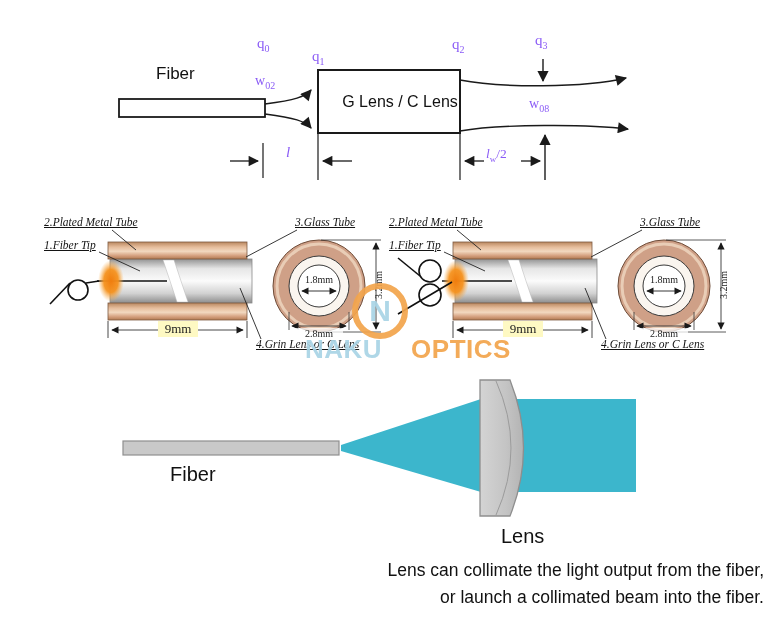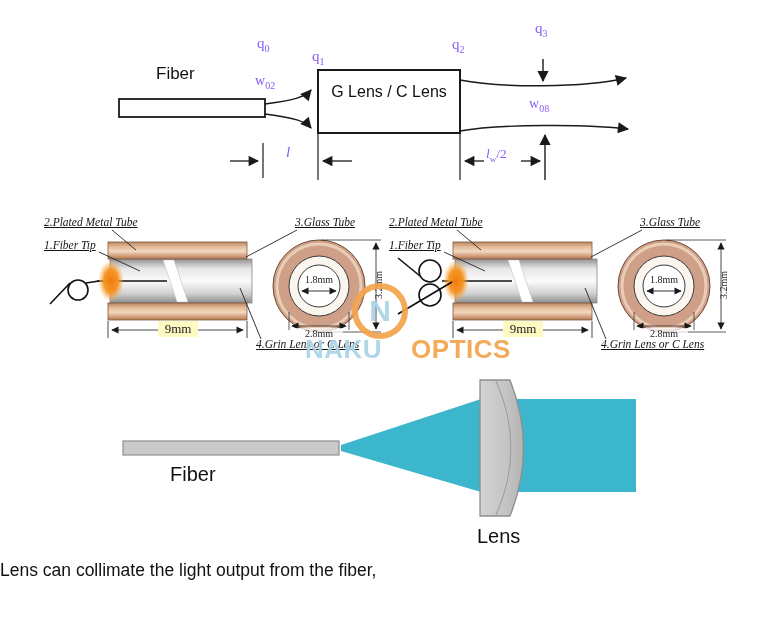--- a/index.html
+++ b/index.html
@@ -2,25 +2,25 @@
 <html style="--beam: #3cb6cc; --metal_tube: #d9ab8c; --glow: #f5921e; --lens_gray: #c6c6c6; --fiber_gray: #c9c9c9; --logo_orange: #f2a44c; --logo_blue: #a9d4e6; --line: #1a1a1a;"><head>
 <meta charset="utf-8">
 <style>
   html,body{margin:0;padding:0;background:#fff;}
   .page{position:relative;width:764px;height:644px;background:#ffffff;overflow:hidden;
         font-family:"Liberation Sans",sans-serif;color:#1a1a1a;}
   svg.geom{position:absolute;left:0;top:0;}
   .abs{position:absolute;white-space:nowrap;}
   
   .t-fiber{left:156px;top:64px;font-size:17px;color:#111;}
-  .t-box{left:318px;top:60px;width:142px;height:63px;display:flex;align-items:center;justify-content:center;
-         font-size:16px;color:#111;}
+  .t-box{left:318px;top:70px;width:142px;height:63px;display:flex;align-items:center;justify-content:center;
+         font-size:16px;color:#111;padding-left:11px;}
   .qw{font-family:"Liberation Serif",serif;font-size:15px;color:#8b5cf6;}
   .qw sub{font-size:10px;}
-  .q0{left:257px;top:35px;} .q1{left:312px;top:48px;} .q2{left:452px;top:36px;} .q3{left:535px;top:20px;}
+  .q0{left:257px;top:35px;} .q1{left:312px;top:48px;} .q2{left:452px;top:36px;} .q3{left:535px;top:32px;}
   .w01{left:255px;top:73px;font-size:14px;} .w02{left:529px;top:96px;font-size:14px;}
   .dim-l{left:286px;top:144px;font-style:italic;font-size:15px;}
   .dim-lw{left:486px;top:146px;font-size:13.5px;} .dim-lw i{font-style:italic;} .dim-lw sub{font-size:9px;}
   
   .lbl{position:absolute;font-family:"Liberation Serif",serif;font-size:11.5px;color:#141414;
        text-decoration:underline;white-space:nowrap;font-style:italic;}
   .dim{position:absolute;font-family:"Liberation Serif",serif;color:#222;white-space:nowrap;text-align:center;}
   .d9{width:40px;top:321px;font-size:13px;background:#fef9c3;}
   .d18{width:40px;font-size:10px;top:274px;}
   .d28{width:48px;font-size:10px;top:328px;background:rgba(255,255,255,.75);}
@@ -28,22 +28,22 @@
   
   .logo{position:absolute;left:0;top:0;opacity:.92;}
   .logo-ring{position:absolute;left:352px;top:283px;width:44px;height:44px;border:6px solid var(--logo_orange,#f2a44c);
              border-radius:50%;display:flex;align-items:center;justify-content:center;}
   .logo-n{color:var(--logo_blue,#a9d4e6);font-size:30px;font-weight:bold;line-height:1;}
   .logo-text{position:absolute;left:305px;top:334px;width:160px;text-align:center;font-size:26px;font-weight:bold;
              letter-spacing:.5px;}
   .logo-text .p1{color:var(--logo_blue,#a9d4e6);} .logo-text .p2{color:var(--logo_orange,#f2a44c);margin-left:29px;}
   
   .b-fiber{left:170px;top:463px;font-size:20px;color:#111;}
-  .b-lens{left:477px;top:525px;font-size:20px;color:#111;}
-  .caption{position:absolute;left:0;width:764px;text-align:left;font-size:17.5px;color:#111;}
+  .b-lens{left:501px;top:525px;font-size:20px;color:#111;}
+  .caption{position:absolute;left:0;width:764px;text-align:right;font-size:17.5px;color:#111;}
   .cap1{top:560px;} .cap2{top:587px;}
 </style>
 </head>
 <body>
 
 <div class="page">
 
   <svg class="geom" width="764" height="644" viewBox="0 0 764 644">
     <defs>
       <marker id="ah" viewBox="0 0 10 10" refX="9" refY="5" markerWidth="9" markerHeight="8" orient="auto-start-reverse">
@@ -180,14 +180,15 @@
       <span class="logo-n">N</span>
     </div>
     <div class="logo-text">
       <span class="p1">NAKU</span><span class="p2">OPTICS</span>
     </div>
   </div>
 
   <div class="abs b-fiber">Fiber</div>
   <div class="abs b-lens">Lens</div>
   <div class="caption cap1">Lens can collimate the light output from the fiber,</div>
+  <div class="caption cap2">or launch a collimated beam into the fiber.</div>
 
 </div>
 
 </body></html>

